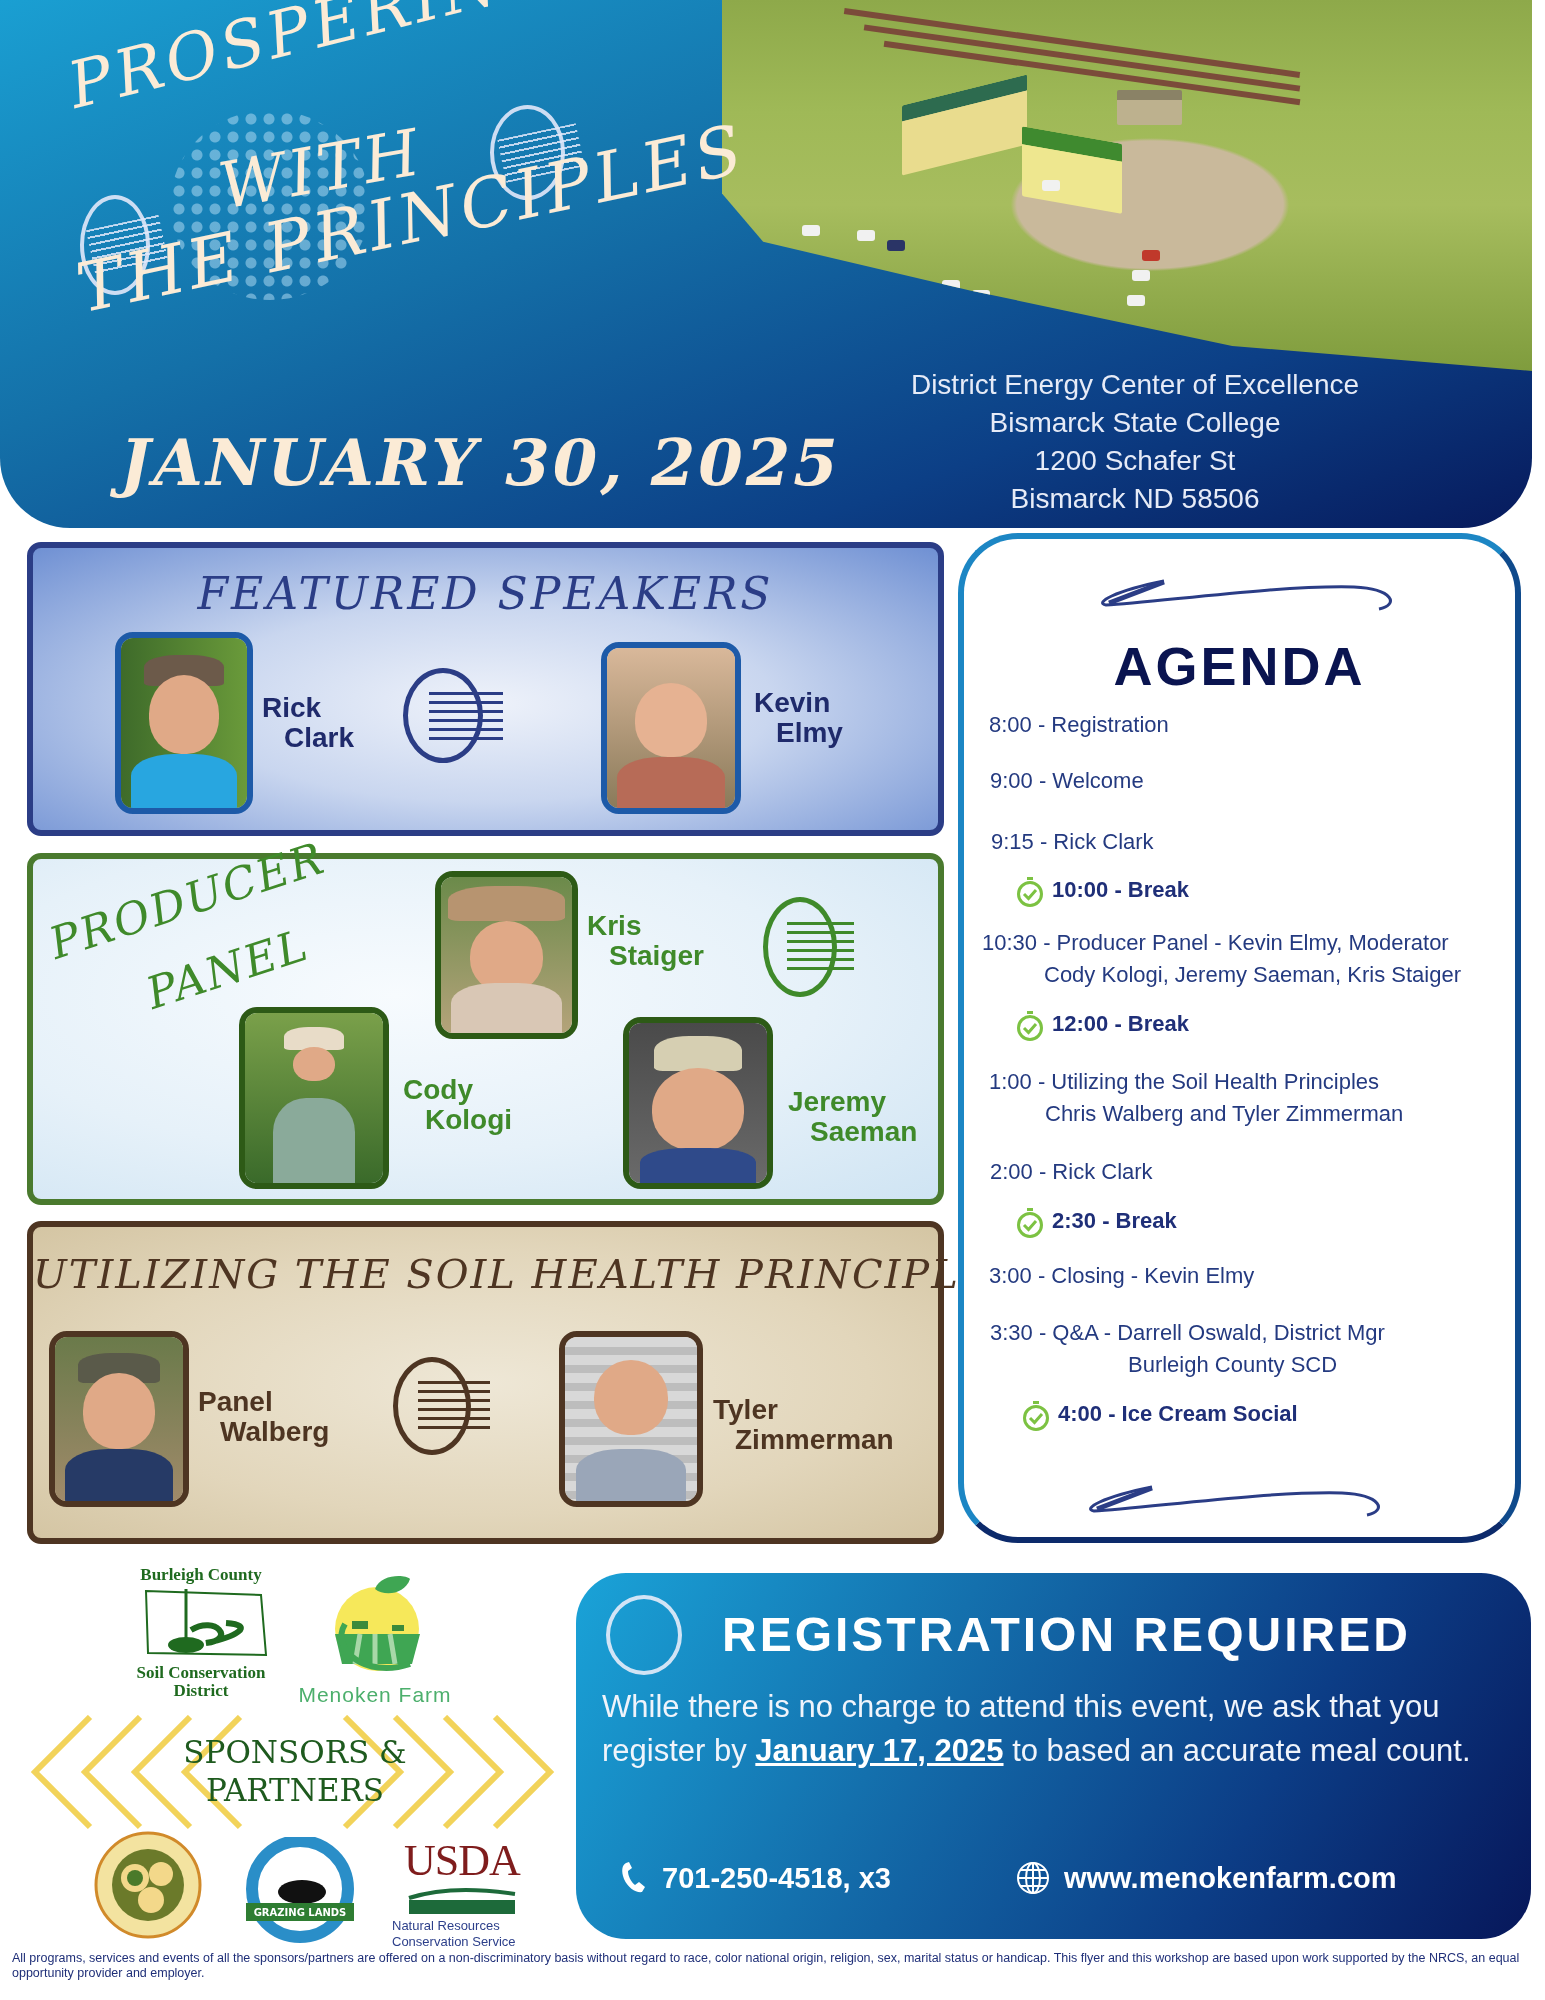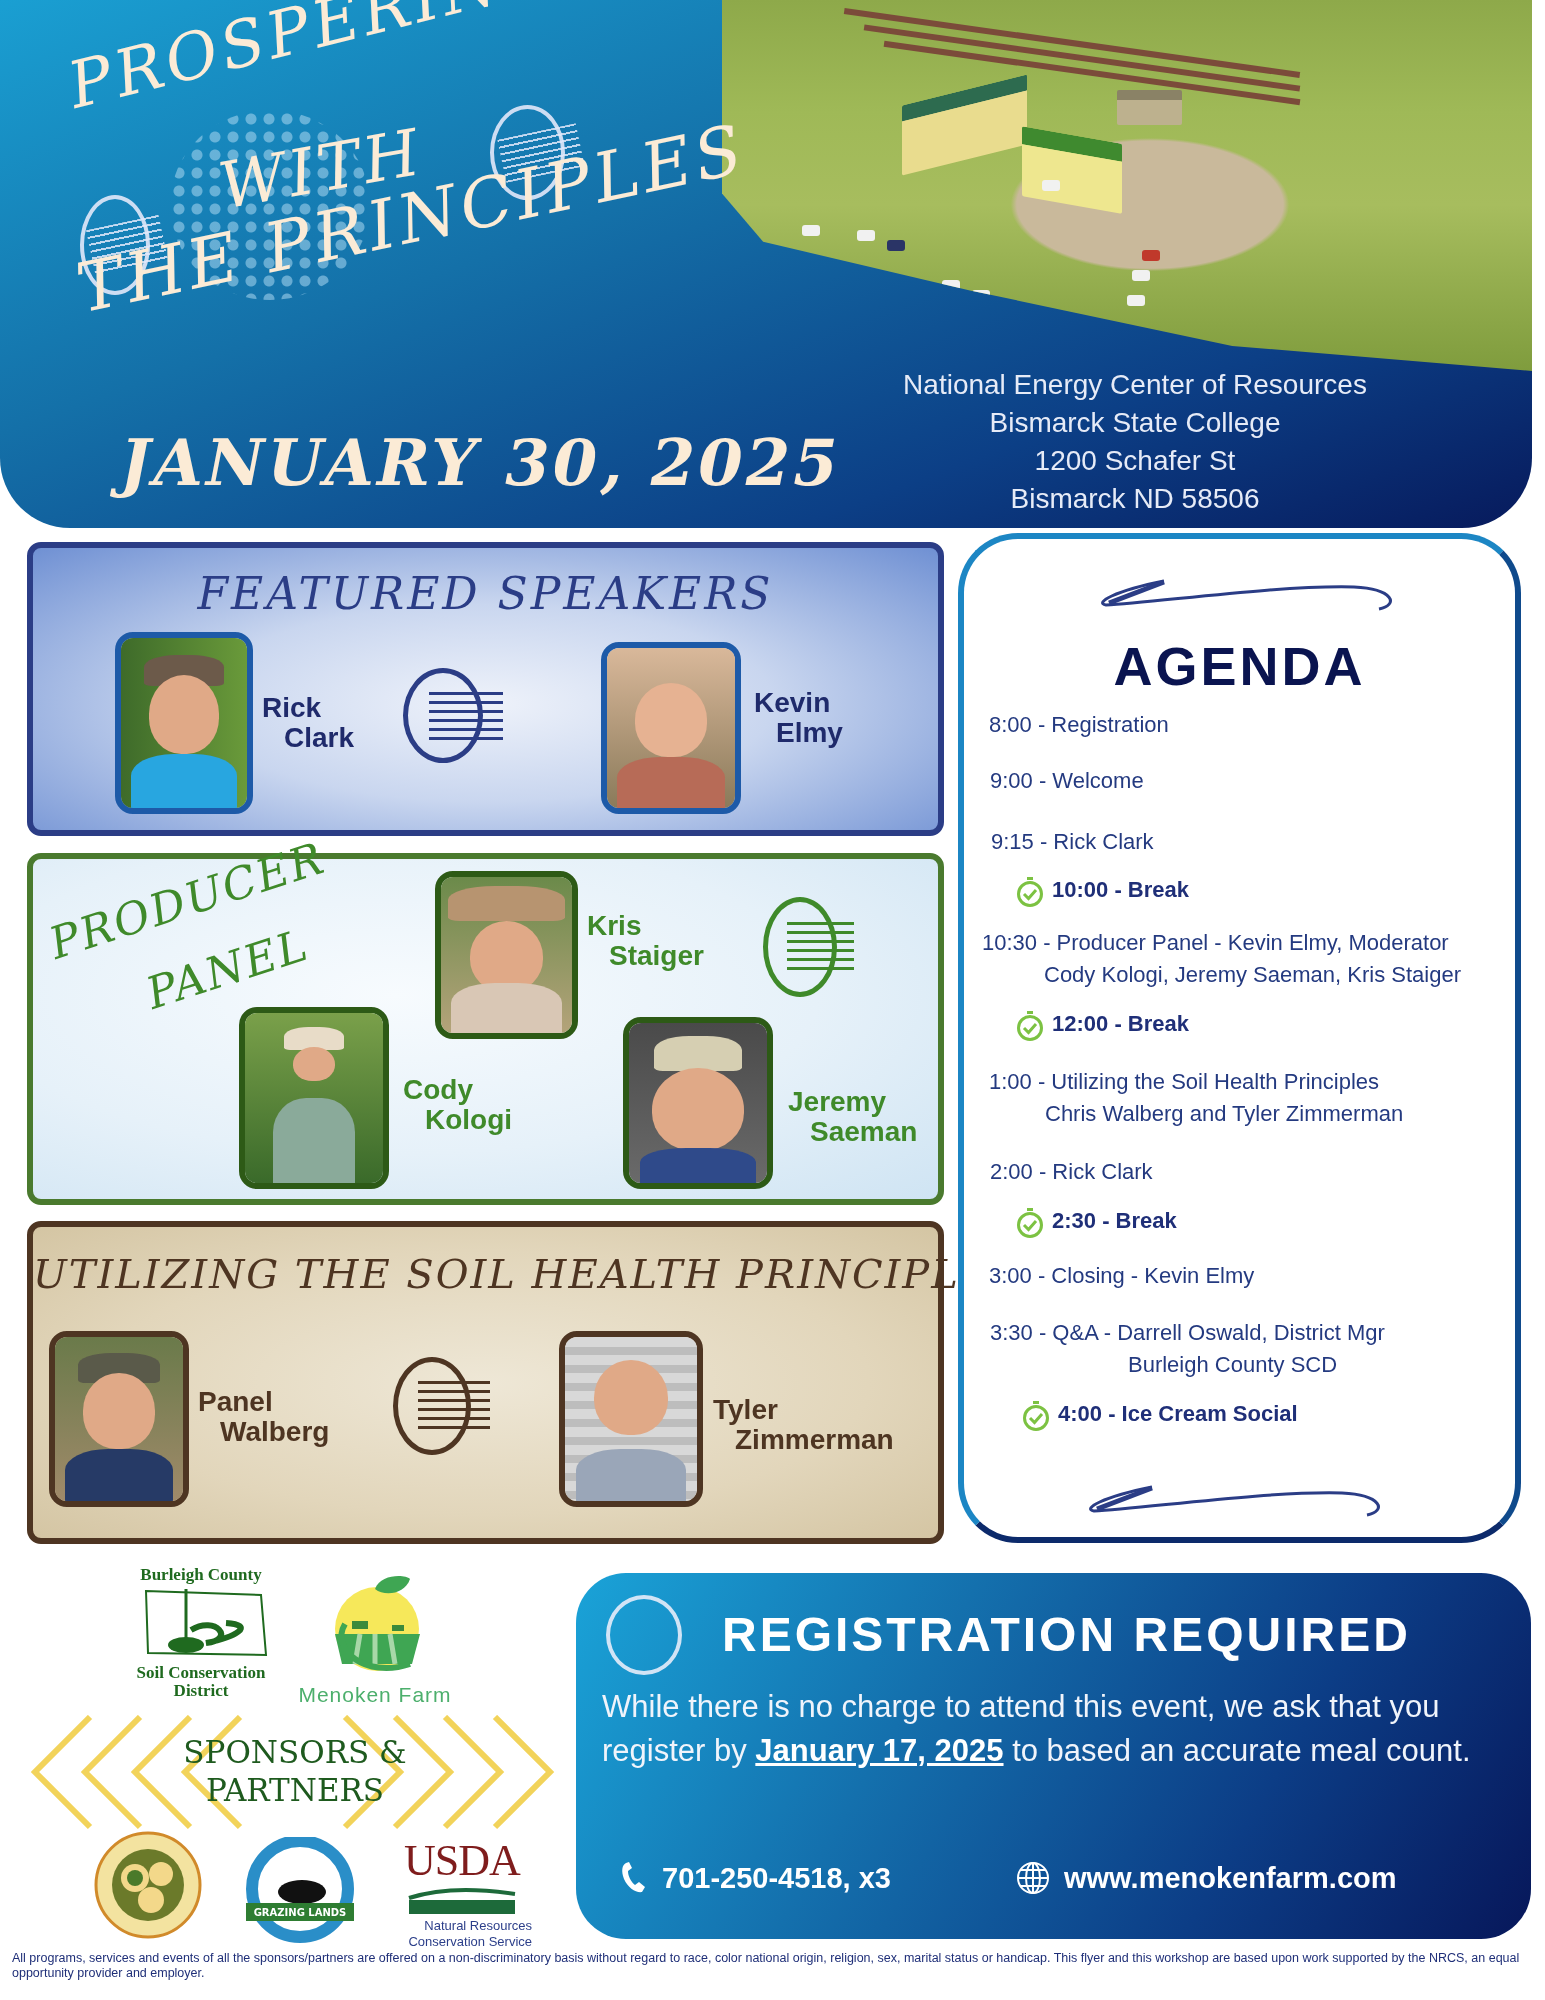--- a/index.html
+++ b/index.html
@@ -112,21 +112,21 @@
   .clock { width: 28px; height: 30px; position: relative; }
 
   
   .sponsors { position: absolute; left: 0; top: 1555px; width: 560px; height: 395px; }
   .chevrons { position: absolute; left: 30px; top: 160px; width: 525px; height: 115px; }
   .sp-title { position: absolute; left: 180px; top: 178px; width: 230px; text-align: center;
     font-family: "DejaVu Serif", serif; color: #1e5a1e; font-size: 31px; line-height: 38px; }
   .logo { position: absolute; }
   .burleigh-text { font-family: "Liberation Serif", serif; font-weight: bold; color: #1f6a1f; text-align: center; }
   .menoken-text { color: #4caf6c; font-size: 21px; letter-spacing: 1px; }
-  .nrcs-text { color: #2c3f8a; font-size: 13px; text-align: right; line-height: 16px; }
+  .nrcs-text { color: #2c3f8a; font-size: 13px; text-align: left; line-height: 16px; }
   .usda-mark { font-family: "Liberation Serif", serif; font-weight: normal; color: #7f1d1d; font-size: 44px; letter-spacing: -1px; }
 
   
   .reg {
     position: absolute; left: 576px; top: 1573px; width: 955px; height: 366px; border-radius: 50px;
     background: linear-gradient(120deg, #1aa3d8 0%, #1470ad 35%, #0c3d86 70%, #07175a 100%);
     color: #ffffff;
   }
   .reg-title { position: absolute; left: 146px; top: 34px; font-size: 48px; font-weight: bold; letter-spacing: 3px; }
   .reg-body { position: absolute; left: 26px; top: 112px; width: 910px; font-size: 31px; line-height: 44px; color: #f0f4fb; }
@@ -164,21 +164,21 @@
   <div class="swoosh" style="left:80px;top:195px;width:70px;height:100px;"></div>
   <div class="swoosh" style="left:490px;top:105px;width:75px;height:95px;"></div>
 
   <div class="title-line t1">PROSPERING</div>
   <div class="title-line t2">WITH</div>
   <div class="title-line t3">THE PRINCIPLES</div>
 
   <div class="event-date">JANUARY 30, 2025</div>
 
   <div class="venue">
-    <div>National Energy Center of Resources</div>
+    <div>District Energy Center of Excellence</div>
     <div>Bismarck State College</div>
     <div>1200 Schafer St</div>
     <div>Bismarck ND 58506</div>
   </div>
 </section>
 
 <section class="panel featured">
   <div class="panel-title">FEATURED SPEAKERS</div>
 
   <div class="photo" style="left:82px;top:84px;width:138px;height:182px;border-color:#1d5aa8;">

